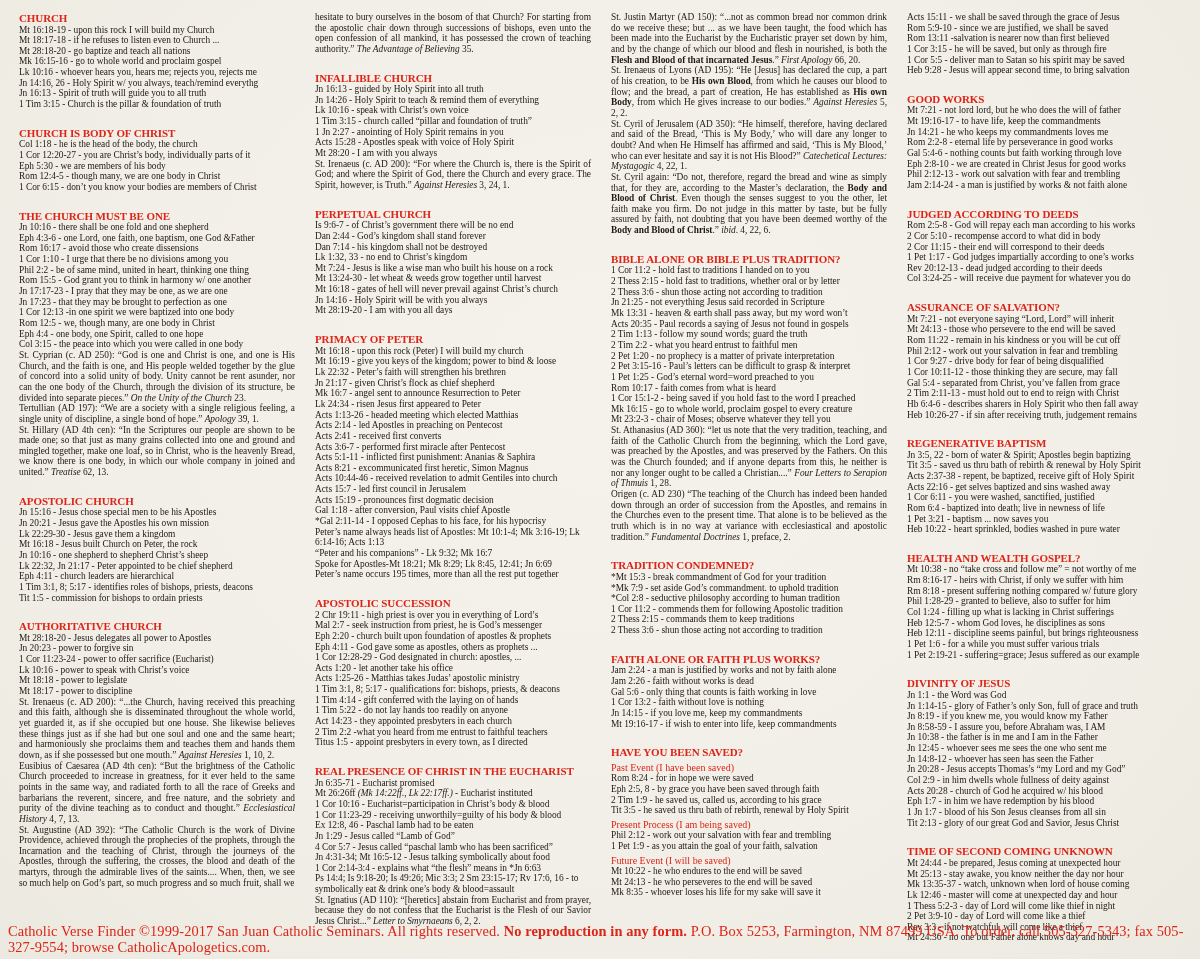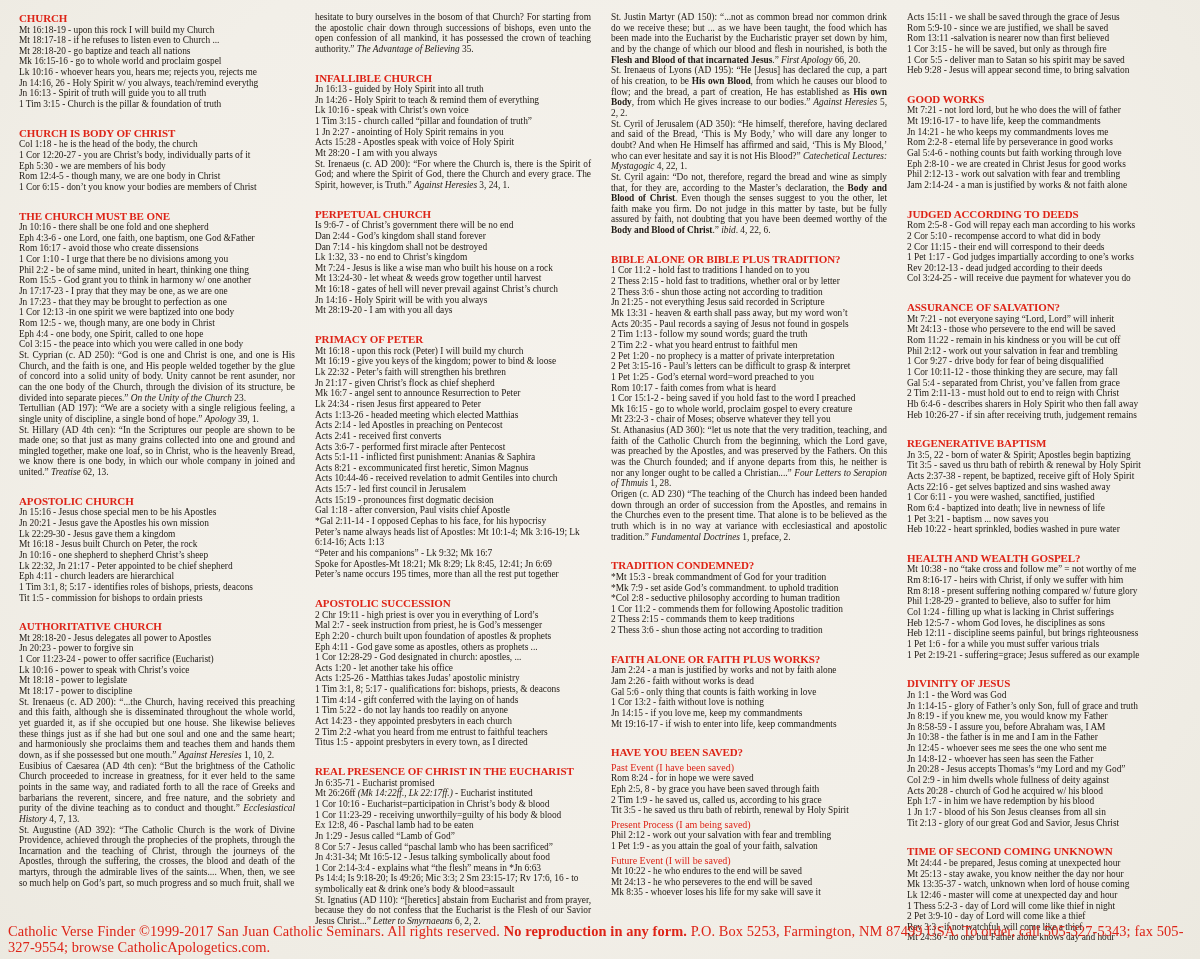--- a/index.html
+++ b/index.html
@@ -136,21 +136,21 @@
         <div class="entry">Act 14:23 - they appointed presbyters in each church</div>
         <div class="entry">2 Tim 2:2 -what you heard from me entrust to faithful teachers</div>
         <div class="entry">Titus 1:5 - appoint presbyters in every town, as I directed</div>
         <div class="section-title">REAL PRESENCE OF CHRIST IN THE EUCHARIST</div>
         <div class="entry">Jn 6:35-71 - Eucharist promised</div>
         <div class="entry"><span>Mt 26:26ff </span><span class="it">(Mk 14:22ff., Lk 22:17ff.)</span><span> - Eucharist instituted</span></div>
         <div class="entry">1 Cor 10:16 - Eucharist=participation in Christ’s body &amp; blood</div>
         <div class="entry">1 Cor 11:23-29 - receiving unworthily=guilty of his body &amp; blood</div>
         <div class="entry">Ex 12:8, 46 - Paschal lamb had to be eaten</div>
         <div class="entry">Jn 1:29 - Jesus called “Lamb of God”</div>
-        <div class="entry">8 Cor 5:7 - Jesus called “paschal lamb who has been sacrificed”</div>
+        <div class="entry">4 Cor 5:7 - Jesus called “paschal lamb who has been sacrificed”</div>
         <div class="entry">Jn 4:31-34; Mt 16:5-12 - Jesus talking symbolically about food</div>
         <div class="entry">1 Cor 2:14-3:4 - explains what “the flesh” means in *Jn 6:63</div>
         <div class="entry">Ps 14:4; Is 9:18-20; Is 49:26; Mic 3:3; 2 Sm 23:15-17; Rv 17:6, 16 - to symbolically eat &amp; drink one’s body &amp; blood=assault</div>
         <div class="para"><span>St. Ignatius (AD 110): “[heretics] abstain from Eucharist and from prayer, because they do not confess that the Eucharist is the Flesh of our Savior Jesus Christ...” </span><span class="it">Letter to Smyrnaeans</span><span> 6, 2, 2.</span></div>
       </div>
       <div class="col">
         <div class="para"><span>St. Justin Martyr (AD 150): “...not as common bread nor common drink do we receive these; but ... as we have been taught, the food which has been made into the Eucharist by the Eucharistic prayer set down by him, and by the change of which our blood and flesh in nourished, is both the </span><span class="bd">Flesh and Blood of that incarnated Jesus</span><span>.” </span><span class="it">First Apology</span><span> 66, 20.</span></div>
         <div class="para"><span>St. Irenaeus of Lyons (AD 195): “He [Jesus] has declared the cup, a part of his creation, to be </span><span class="bd">His own Blood</span><span>, from which he causes our blood to flow; and the bread, a part of creation, He has established as </span><span class="bd">His own Body</span><span>, from which He gives increase to our bodies.” </span><span class="it">Against Heresies</span><span> 5, 2, 2.</span></div>
         <div class="para"><span>St. Cyril of Jerusalem (AD 350): “He himself, therefore, having declared and said of the Bread, ‘This is My Body,’ who will dare any longer to doubt? And when He Himself has affirmed and said, ‘This is My Blood,’ who can ever hesitate and say it is not His Blood?” </span><span class="it">Catechetical Lectures: Mystagogic</span><span> 4, 22, 1.</span></div>
         <div class="para"><span>St. Cyril again: “Do not, therefore, regard the bread and wine as simply that, for they are, according to the Master’s declaration, the </span><span class="bd">Body and Blood of Christ</span><span>. Even though the senses suggest to you the other, let faith make you firm. Do not judge in this matter by taste, but be fully assured by faith, not doubting that you have been deemed worthy of the </span><span class="bd">Body and Blood of Christ</span><span>.” </span><span class="it">ibid</span><span>. 4, 22, 6.</span></div>

